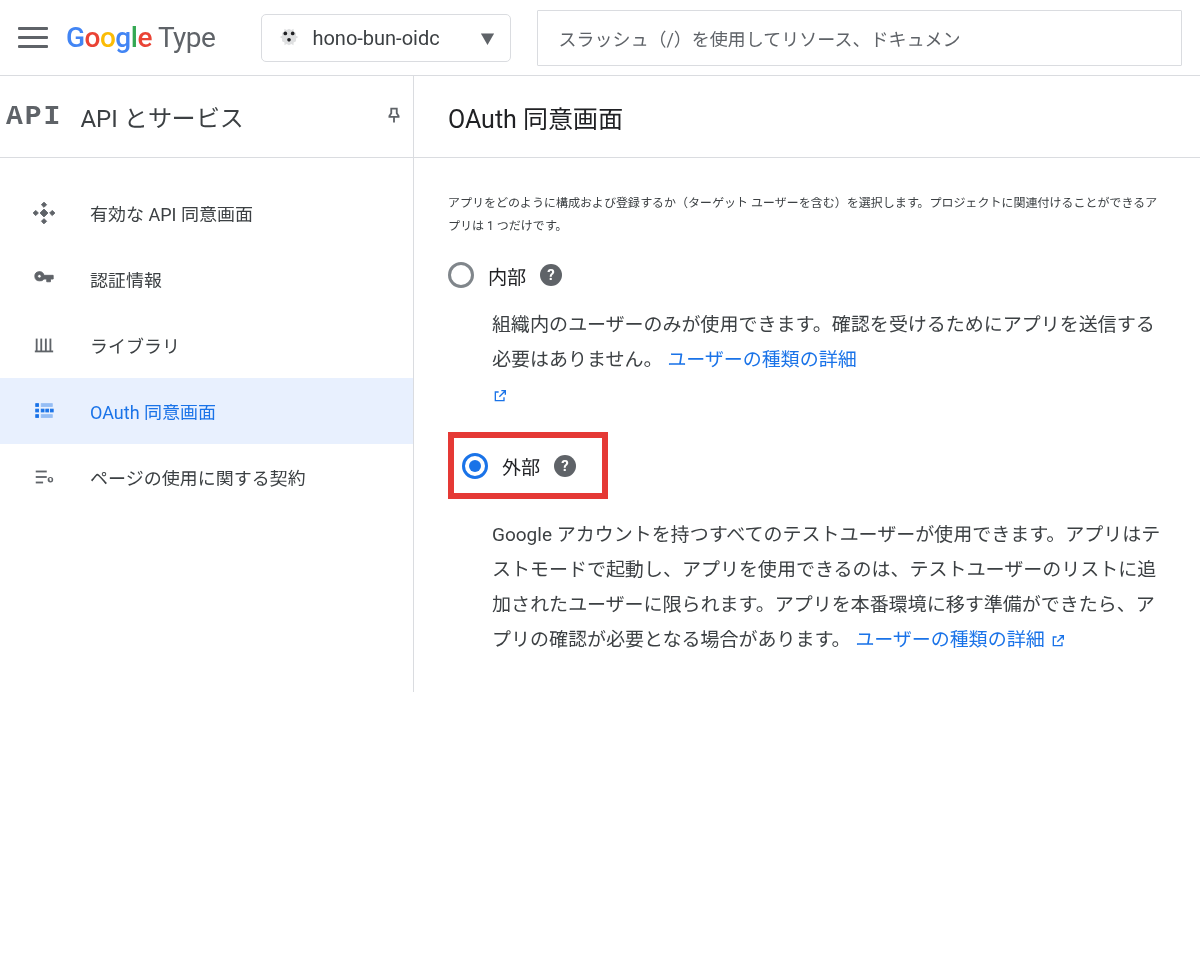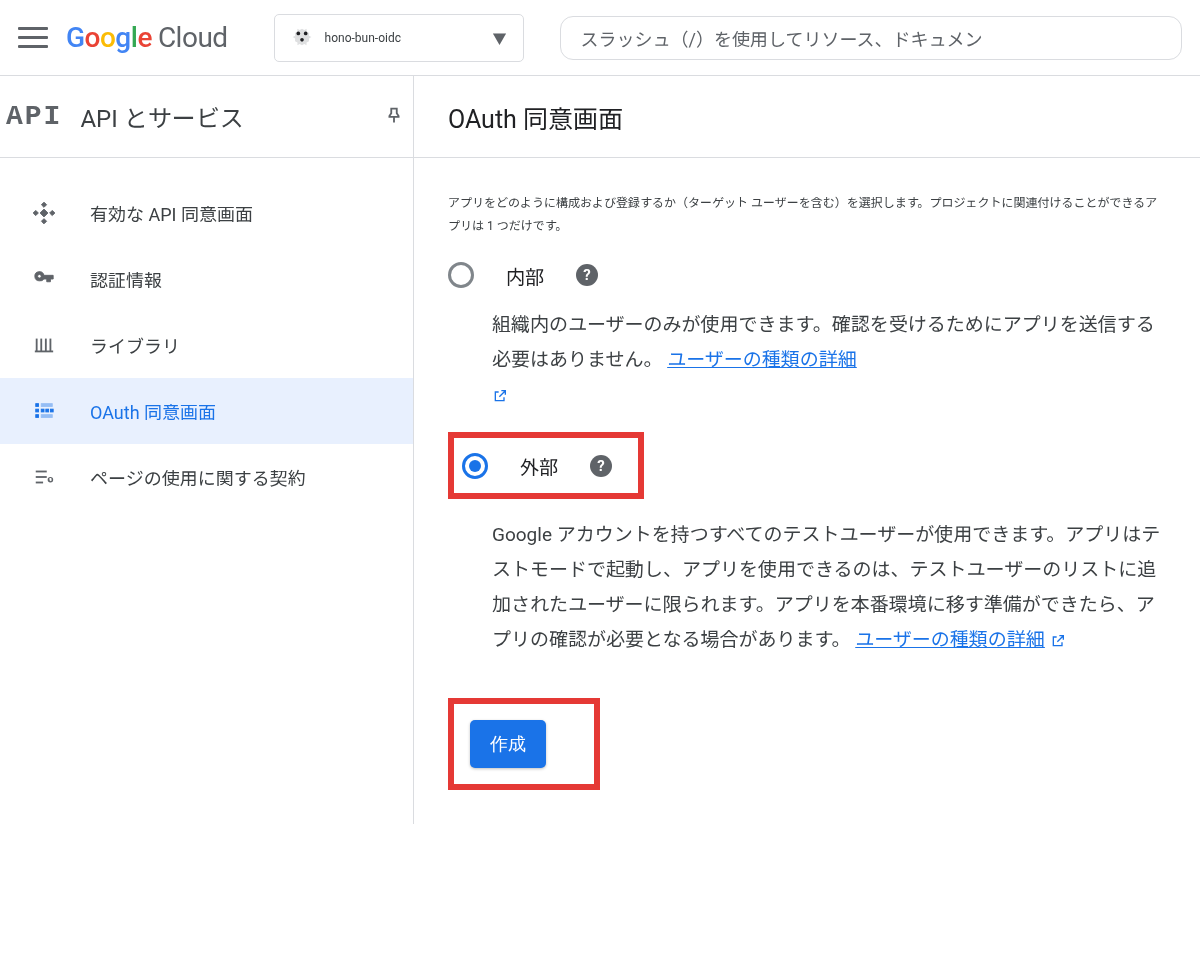--- a/index.html
+++ b/index.html
@@ -14,24 +14,24 @@
     .logo .g2 { color: #EA4335; font-weight: 500; }
     .logo .g3 { color: #FBBC05; font-weight: 500; }
     .logo .g4 { color: #4285F4; font-weight: 500; }
     .logo .g5 { color: #34A853; font-weight: 500; }
     .logo .g6 { color: #EA4335; font-weight: 500; }
     .logo .cloud { color: #5f6368; font-weight: 400; margin-left: 6px; }
 
     .project-selector { display: flex; align-items: center; gap: 12px; border: 1px solid #dadce0; border-radius: 5px; padding: 8px 16px; height: 48px; cursor: pointer; min-width: 250px; margin-left: 28px; }
     .project-selector .proj-icon { width: 22px; height: 22px; position: relative; }
     .project-selector .proj-icon svg { width: 100%; height: 100%; }
-    .project-selector .proj-name { font-size: 12px; color: #3c4043; }
+    .project-selector .proj-name { font-size: 20px; color: #3c4043; }
     .project-selector .chev { margin-left: auto; color: #5f6368; font-size: 14px; }
 
-    .search-box { flex: 1; display: flex; align-items: center; border: 1px solid #dadce0; border-radius: 13px; height: 44px; padding: 0 20px; color: #5f6368; font-size: 18px; margin-left: 18px; overflow: hidden; white-space: nowrap; }
+    .search-box { flex: 1; display: flex; align-items: center; border: 1px solid #dadce0; border-radius: 1px; height: 56px; padding: 0 20px; color: #5f6368; font-size: 18px; margin-left: 8px; overflow: hidden; white-space: nowrap; }
 
     
     .sub-header { display: flex; align-items: stretch; width: 100%; }
     .sidebar-header { display: flex; align-items: center; width: 414px; border-right: 1px solid #dadce0; border-bottom: 1px solid #dadce0; padding: 0 6px; height: 82px; }
     .api-logo { font-family: "Courier New", monospace; font-weight: 700; font-size: 28px; color: #5f6368; letter-spacing: 2px; }
     .sidebar-title { font-size: 24px; color: #3c4043; margin-left: 18px; flex: 1; }
     .pin-btn { color: #5f6368; width: 24px; height: 24px; cursor: pointer; }
 
     .page-header { display: flex; align-items: center; flex: 1; border-bottom: 1px solid #dadce0; padding: 0 34px; }
     .page-title { font-size: 25px; color: #202124; font-weight: 400; }
@@ -42,29 +42,29 @@
     .nav-item { display: flex; align-items: center; height: 66px; padding: 0 32px; gap: 34px; cursor: pointer; font-size: 18px; color: #3c4043; }
     .nav-item.selected { background: #e8f0fe; color: #1a73e8; }
     .nav-item.selected .nav-icon svg { fill: #1a73e8; stroke: #1a73e8; }
     .nav-icon { width: 24px; height: 24px; display: flex; align-items: center; justify-content: center; }
     .nav-icon svg { fill: #5f6368; stroke: #5f6368; }
 
     .main { flex: 1; padding: 34px 34px 34px 34px; }
     .main-desc { font-size: 12px; line-height: 1.9; color: #3c4043; max-width: 730px; }
     .section-heading { font-size: 21px; color: #202124; margin-top: 50px; font-weight: 500; }
 
-    .radio-row { display: flex; align-items: center; gap: 32px; margin-top: 24px; }
+    .radio-row { display: flex; align-items: center; gap: 14px; margin-top: 24px; }
     .radio-outer { width: 26px; height: 26px; border-radius: 50%; border: 3px solid #80868b; display: flex; align-items: center; justify-content: center; cursor: pointer; }
     .radio-outer.checked { border-color: #1a73e8; }
     .radio-inner { width: 12px; height: 12px; border-radius: 50%; background: #1a73e8; }
     .radio-label { font-size: 19px; color: #202124; }
     .help-icon { width: 22px; height: 22px; border-radius: 50%; background: #5f6368; color: #fff; display: flex; align-items: center; justify-content: center; font-size: 15px; font-weight: 700; cursor: pointer; }
 
     .radio-desc { margin-left: 44px; margin-top: 18px; font-size: 19px; line-height: 1.85; color: #3c4043; max-width: 690px; }
-    .link { color: #1a73e8; text-decoration: underline; cursor: pointer; }
+    .link { color: #1a73e8; cursor: pointer; }
 
     .highlight-box { border: 6px solid #e53935; display: inline-block; padding: 4px 10px; margin-top: 20px; }
     .highlight-box-radio { padding: 14px 26px 14px 8px; }
 
     .create-btn { background: #1a73e8; color: #fff; border: none; border-radius: 5px; padding: 12px 20px; font-size: 18px; cursor: pointer; box-shadow: 0 1px 3px rgba(0,0,0,0.25); }
     .create-wrap { border: 6px solid #e53935; display: inline-block; padding: 16px 48px 16px 16px; margin-top: 40px; }
   </style>
 </head>
 <body>
 
@@ -74,21 +74,21 @@
       <span></span>
       <span></span>
   </div>
   <div class="logo">
     <span class="g1">G</span>
       <span class="g2">o</span>
       <span class="g3">o</span>
       <span class="g4">g</span>
       <span class="g5">l</span>
       <span class="g6">e</span>
-    <span class="cloud">Cloud</span>
+    <span class="cloud">Type</span>
   </div>
   <div class="project-selector">
     <span class="proj-icon">
       <svg viewBox="0 0 24 24">
           <path fill="#5f6368" d="M12 2l2.5 1.4L17 2l.1 3 2.6 1.5-.1 3 2.6 1.5-2.6 1.5.1 3L17 17l-.1 3-2.4-1.5L12 20l-2.5-1.5L7 20l.1-3-2.7-1.5.1-3L1.9 11l2.6-1.5-.1-3L7 5l-.1-3 2.6 1.4z" opacity=".2"></path>
           <circle cx="8" cy="7" r="2" fill="#202124"></circle>
           <circle cx="16" cy="7" r="2" fill="#202124"></circle>
           <circle cx="12" cy="14" r="2" fill="#202124"></circle>
           <circle cx="8" cy="21" r="1" fill="none"></circle>
         </svg>
@@ -227,18 +227,15 @@
     <p class="radio-desc">
       <span>Google アカウントを持つすべてのテストユーザーが使用できます。アプリはテストモードで起動し、アプリを使用できるのは、テストユーザーのリストに追加されたユーザーに限られます。アプリを本番環境に移す準備ができたら、アプリの確認が必要となる場合があります。 </span>
       <span class="link">ユーザーの種類の詳細</span>
       <span>
         <svg width="16" height="16" viewBox="0 0 24 24" style="vertical-align:middle">
             <path fill="none" stroke="#1a73e8" stroke-width="2" d="M14 4h6v6M20 4l-9 9M18 14v5H5V6h5"></path>
           </svg>
       </span>
     </p>
 
-    <div class="create-wrap">
-      <button class="create-btn">作成</button>
-    </div>
 
   </main>
 </div>
 
 </body></html>

